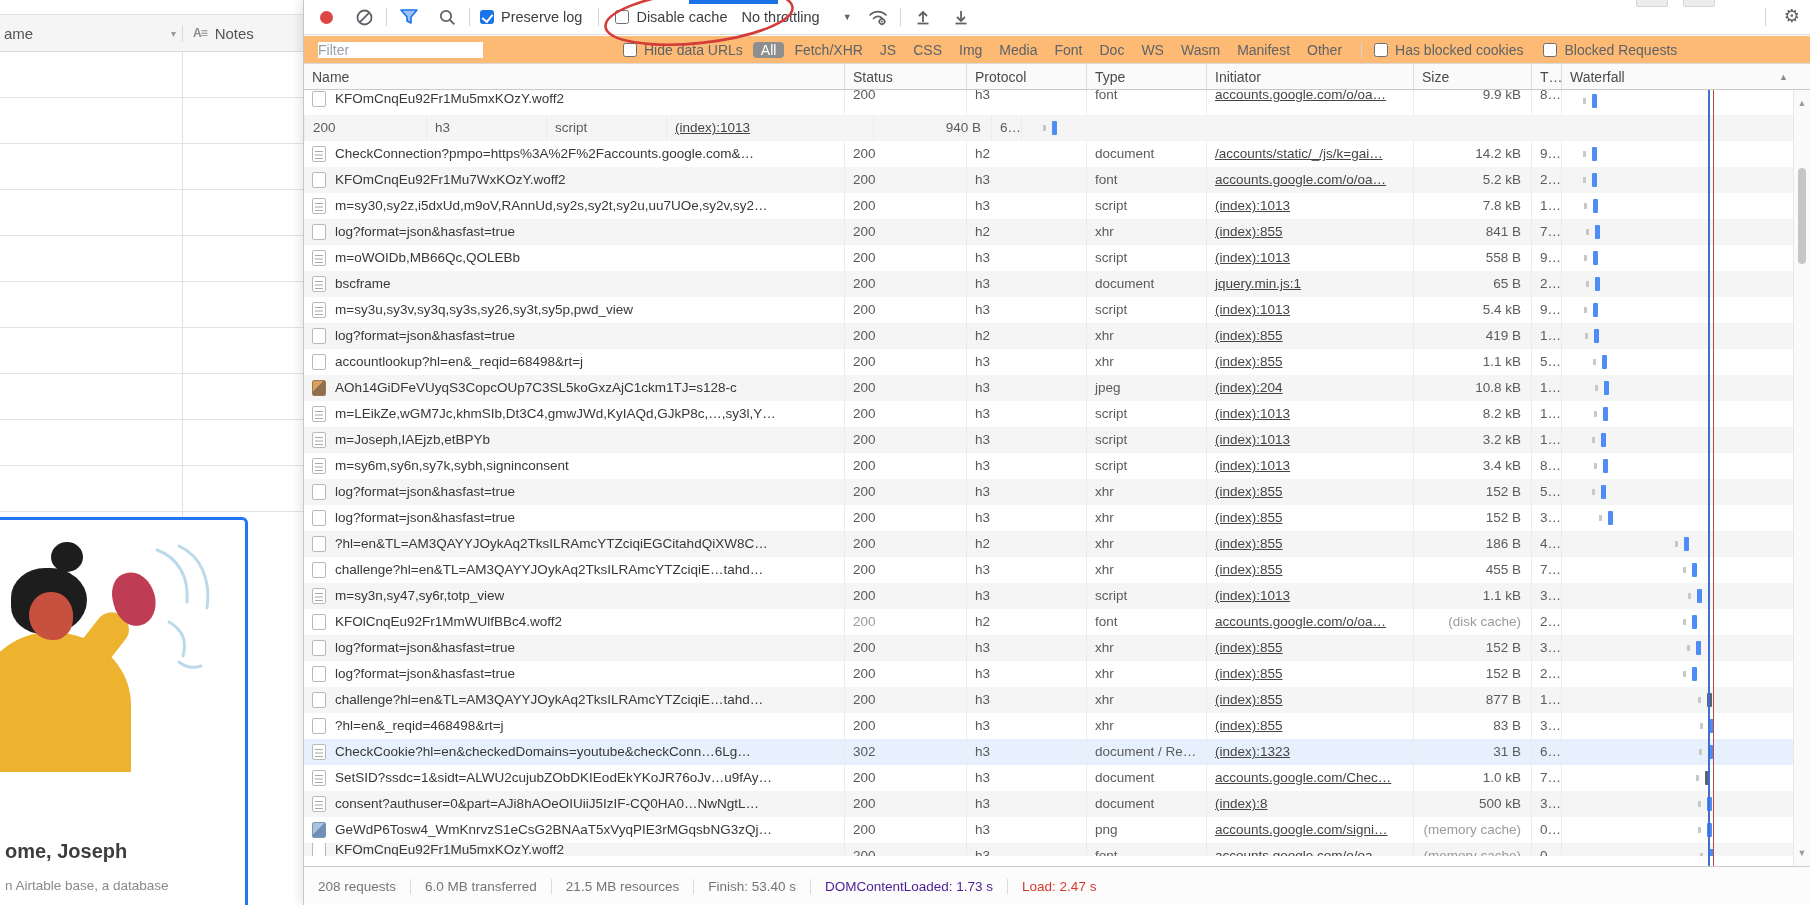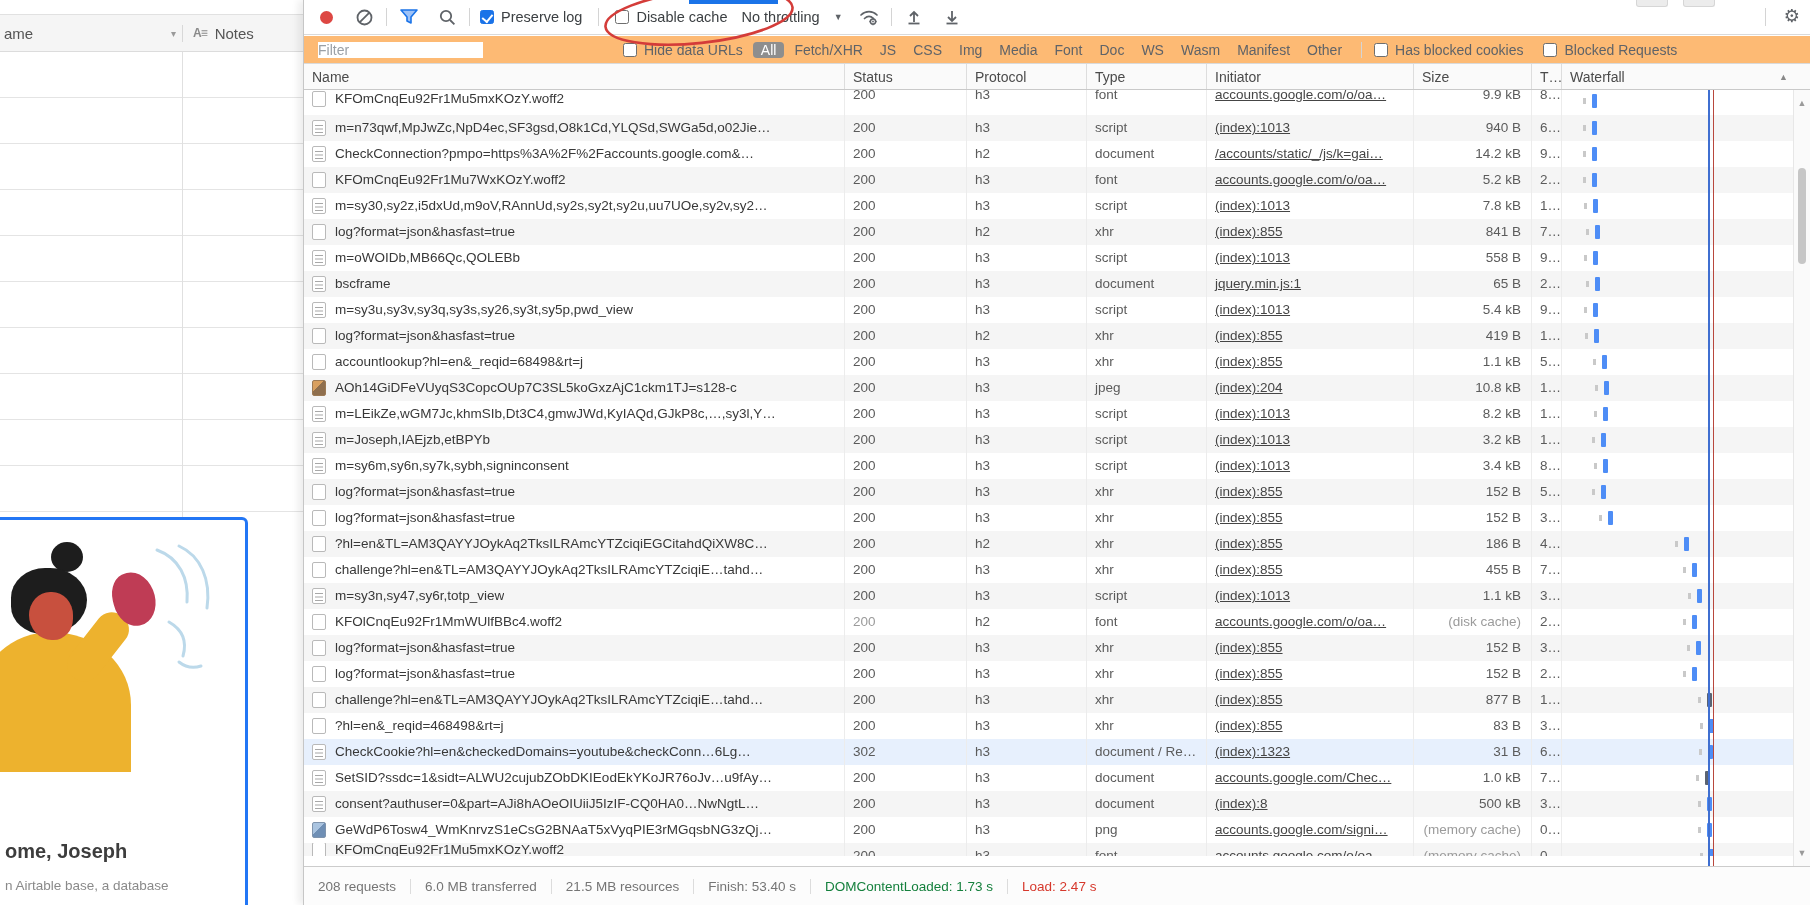--- a/index.html
+++ b/index.html
@@ -43,21 +43,21 @@
   .tb-gap { width:14px; flex:none; }
   .tb-sep { width:1px; height:18px; background:#d4d4d4; margin:0 10px; flex:none; }
   .tb-btn { display:flex; align-items:center; justify-content:center; width:24px; height:24px; flex:none; cursor:pointer; }
   .rec-dot { width:13px; height:13px; border-radius:50%; background:#dd4743; }
   .cb { width:14px; height:14px; border:1.6px solid #6e6e6e; border-radius:2.5px; background:#fff; flex:none; position:relative; }
   .cb.on { background:#1a73e8; border-color:#1a73e8; }
   .cb.on::after { content:""; position:absolute; left:3px; top:0.5px; width:4.5px; height:8px;
                   border:solid #fff; border-width:0 2px 2px 0; transform:rotate(40deg); }
   .tb-label { margin-left:7px; white-space:nowrap; }
   .tb-check { display:flex; align-items:center; flex:none; cursor:pointer; }
-  .dd { display:flex; align-items:center; cursor:pointer; flex:none; }
+  .dd { display:flex; align-items:center; gap:9px; cursor:pointer; flex:none; }
   .dd .caret { font-size:9px; color:#5f6368; }
   .gear-btn { position:absolute; right:10px; top:5px; font-size:18px; color:#5f6368; cursor:pointer; }
   .gear-sep { position:absolute; right:44px; top:8px; width:1px; height:18px; background:#d4d4d4; }
   .tab-indicator { position:absolute; left:385px; top:0; width:89px; height:3.5px; background:#1a73e8; }
   .frag { position:absolute; top:0; height:7px; width:32px; background:#ececec; border:1px solid #d6d6d6; border-top:none; border-radius:0 0 3px 3px; }
   .annotation-svg { position:absolute; left:292px; top:-14px; pointer-events:none; z-index:30; }
 
   
   .dt-filterbar { position:absolute; left:0; top:36px; width:100%; height:28px; background:#fdba74;
                   border-bottom:1px solid #dadada; display:flex; align-items:center; padding-left:14px; font-size:14px; color:#5f6368; }
@@ -105,21 +105,21 @@
   .dt-scroll { position:absolute; right:0; top:90px; width:17px; height:776px; background:#fafafa; border-left:1px solid #e7e7e7; }
   .dt-scroll .up { position:absolute; top:8px; left:0; width:100%; text-align:center; font-size:9px; color:#9a9a9a; }
   .dt-scroll .dn { position:absolute; bottom:8px; left:0; width:100%; text-align:center; font-size:9px; color:#9a9a9a; }
   .dt-scroll .thumb { position:absolute; top:78px; left:4px; width:8px; height:96px; background:#c6c6c6; border-radius:5px; }
 
   
   .dt-statusbar { position:absolute; left:0; bottom:0; width:100%; height:39px; background:#fcfcfc;
                   border-top:1px solid #ccc; display:flex; align-items:center; padding-left:14px; font-size:13.5px; color:#757575; }
   .sb-item { padding:0 14px; border-right:1px solid #dcdcdc; white-space:nowrap; }
   .sb-item:first-child { padding-left:0; }
-  .sb-item.blue { color:#15803d; border-right:1px solid #dcdcdc; }
+  .sb-item.blue { color:#4c1d95; border-right:1px solid #dcdcdc; }
   .sb-item.red { color:#d6382c; border-right:none; }
 
   svg { display:block; }
 </style>
 </head>
 <body>
 
 <div id="page-left">
   <div class="pg-headrow">
     <div class="h1">
@@ -293,24 +293,20 @@
         <div class="cell c-type">font</div>
         <div class="cell c-init"><span class="init-link">accounts.google.com/o/oa…</span></div>
         <div class="cell c-size">9.9 kB</div>
         <div class="cell c-time">8…</div>
         <div class="cell c-wf">
           <div class="wf-tick" style="left: 21px; top: 16px;"></div>
           <div class="wf-bar" style="left: 30px; top: 12px;"></div>
         </div>
       </div>
       <div class="nrow shade">
-        <div class="cell c-name">
-          <div class="fico script"></div>
-          <span style="overflow: hidden; white-space: nowrap;">m=n73qwf,MpJwZc,NpD4ec,SF3gsd,O8k1Cd,YLQSd,SWGa5d,o02Jie…</span>
-        </div>
         <div class="cell c-status">200</div>
         <div class="cell c-proto">h3</div>
         <div class="cell c-type">script</div>
         <div class="cell c-init"><span class="init-link">(index):1013</span></div>
         <div class="cell c-size">940 B</div>
         <div class="cell c-time">6…</div>
         <div class="cell c-wf">
           <div class="wf-tick" style="left: 21px;"></div>
           <div class="wf-bar" style="left: 30px;"></div>
         </div>

